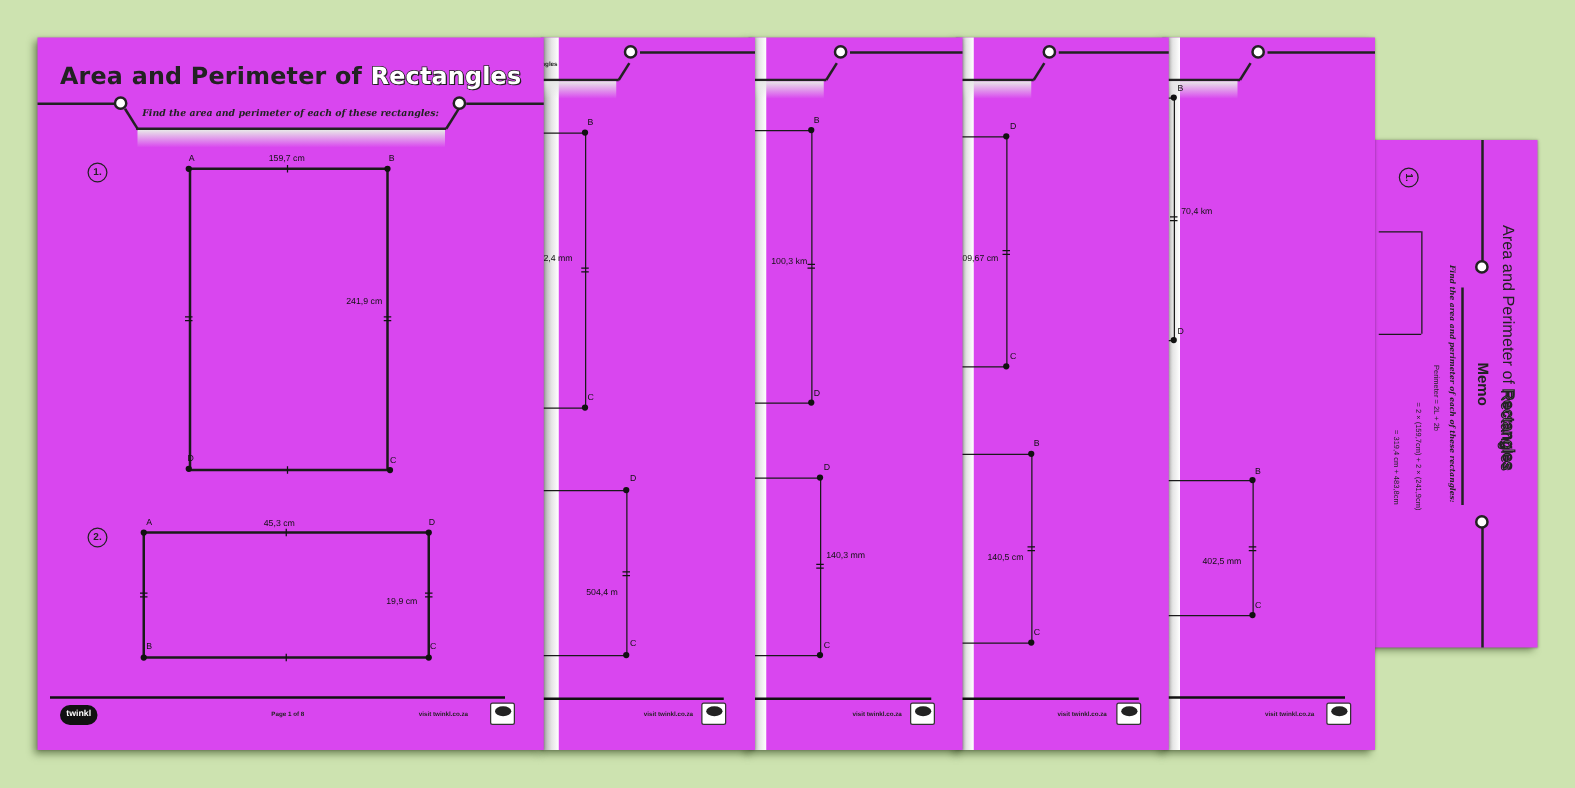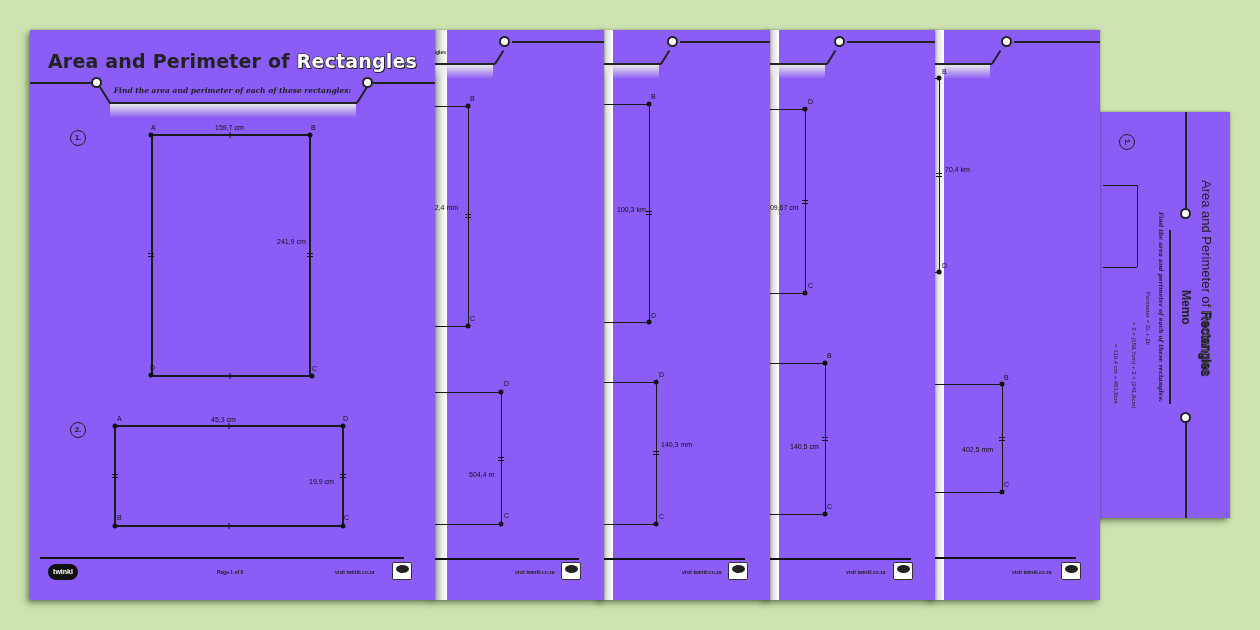--- a/index.html
+++ b/index.html
@@ -1,20 +1,20 @@
 <!DOCTYPE html>
 <html><head>
 <meta charset="utf-8">
 <style>
   * { box-sizing: border-box; margin: 0; padding: 0; }
   html, body { width: 1260px; height: 630px; overflow: hidden; }
   body { background: #cde3b0; font-family: "Liberation Sans", sans-serif; position: relative; }
 
   .sheet {
-    position: absolute; background: #8b5cf6;
+    position: absolute; background: #d946ef;
     box-shadow: -3px 3px 6px rgba(40,60,20,0.55), 0 0 2px rgba(0,0,0,0.3);
   }
   .sheet .edge-shade {
     position: absolute; left: 0; top: 0; bottom: 0; width: 14px;
     background: linear-gradient(to right, #9a9a9a, #e6e6e6 60%, #ffffff);
   }
   .header-line { position: absolute; height: 2px; background: #222; }
   .header-circle {
     position: absolute; width: 11px; height: 11px; border: 2px solid #222;
     border-radius: 50%; background: #fff;

